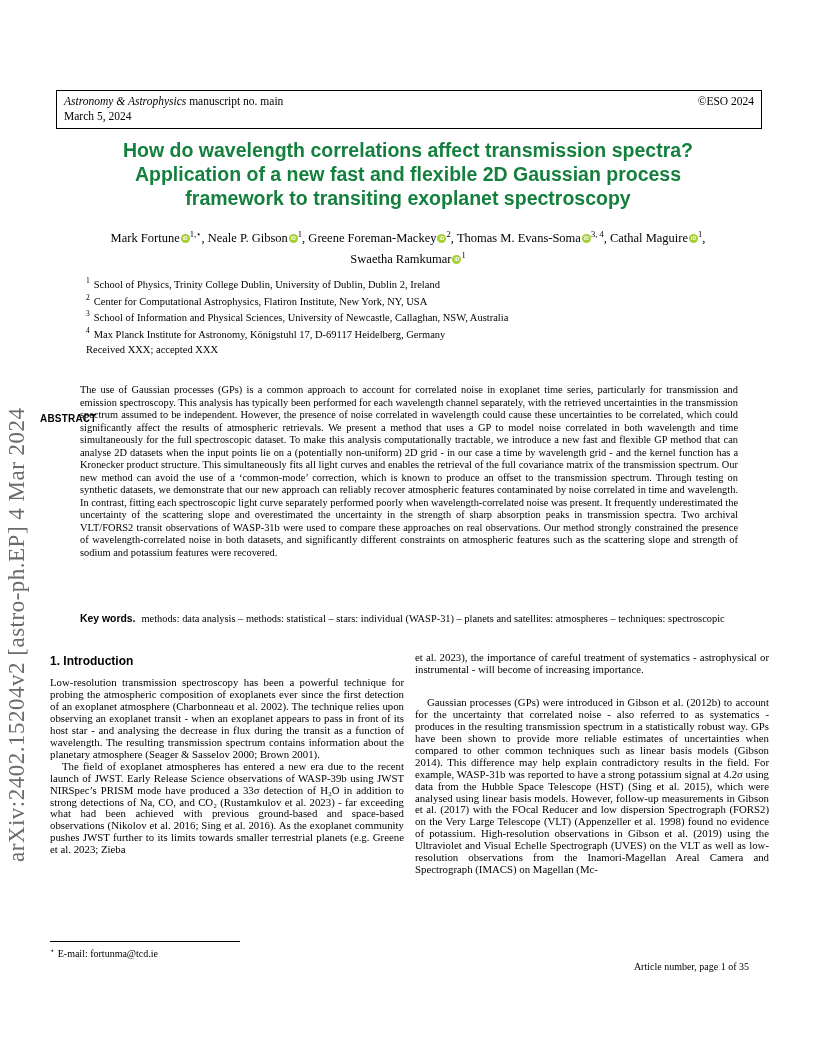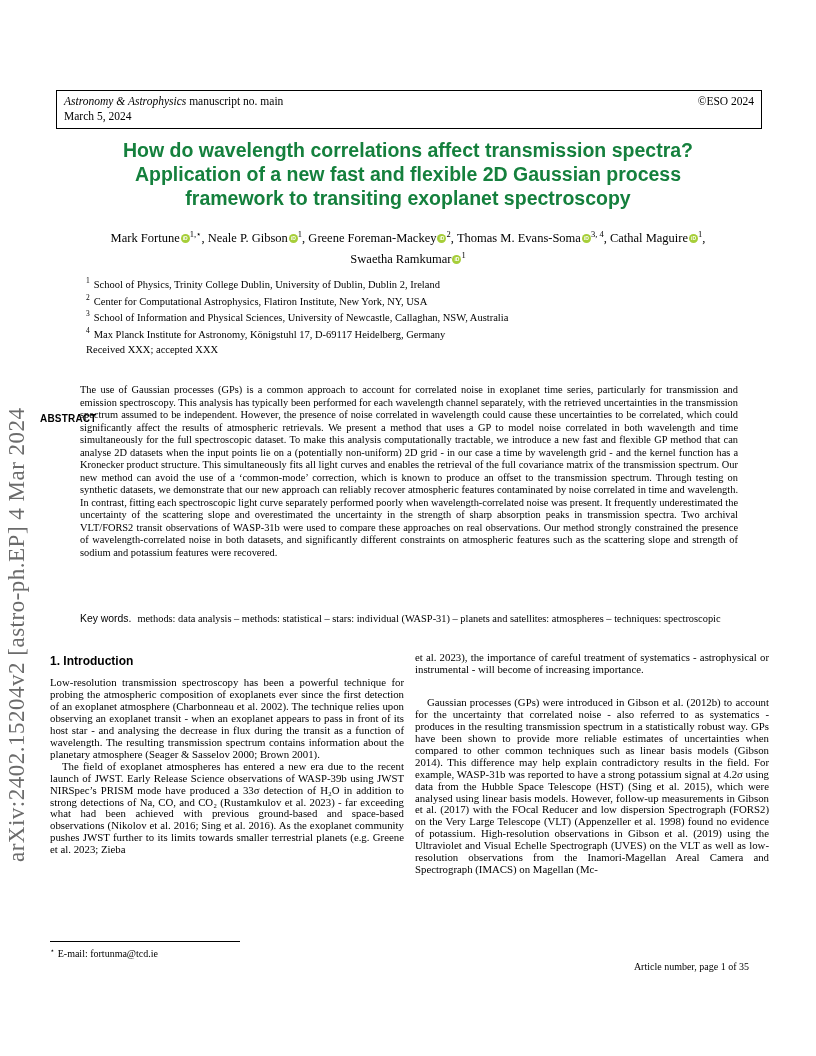--- a/index.html
+++ b/index.html
@@ -70,21 +70,21 @@
   .abstract-text{
     position:absolute;top:384px;left:80px;width:658px;
     font-size:10.4px;line-height:12.5px;text-align:justify;
     margin:0;
   }
   .keywords{
     position:absolute;top:612px;left:80px;width:658px;
     font-size:10.4px;line-height:13px;text-align:justify;
   }
   .keywords-label{
-    font-family:"Liberation Sans", sans-serif;font-weight:normal;
+    font-family:"Liberation Sans", sans-serif;font-weight:bold;
     margin-right:6px;
     margin-top:8px;
   }
   
   .columns{
     position:absolute;top:652px;left:50px;width:719px;
     display:flex;gap:11px;
   }
   .col{width:354px;position:relative;}
   .col-left{height:308px;}

